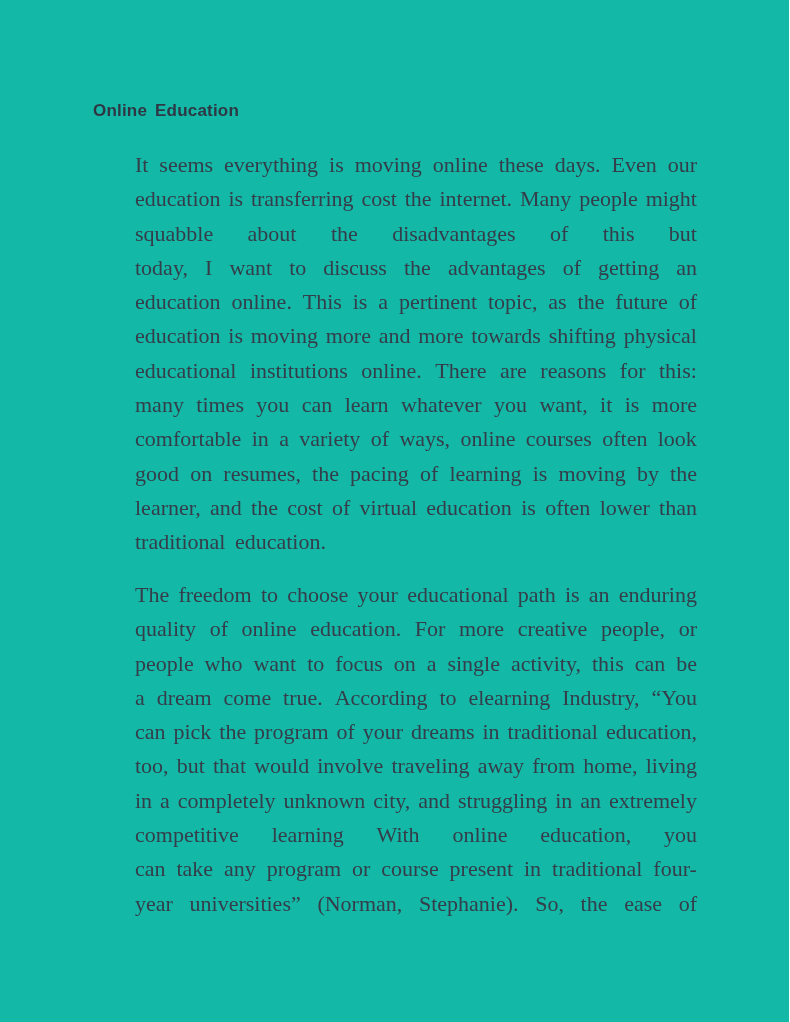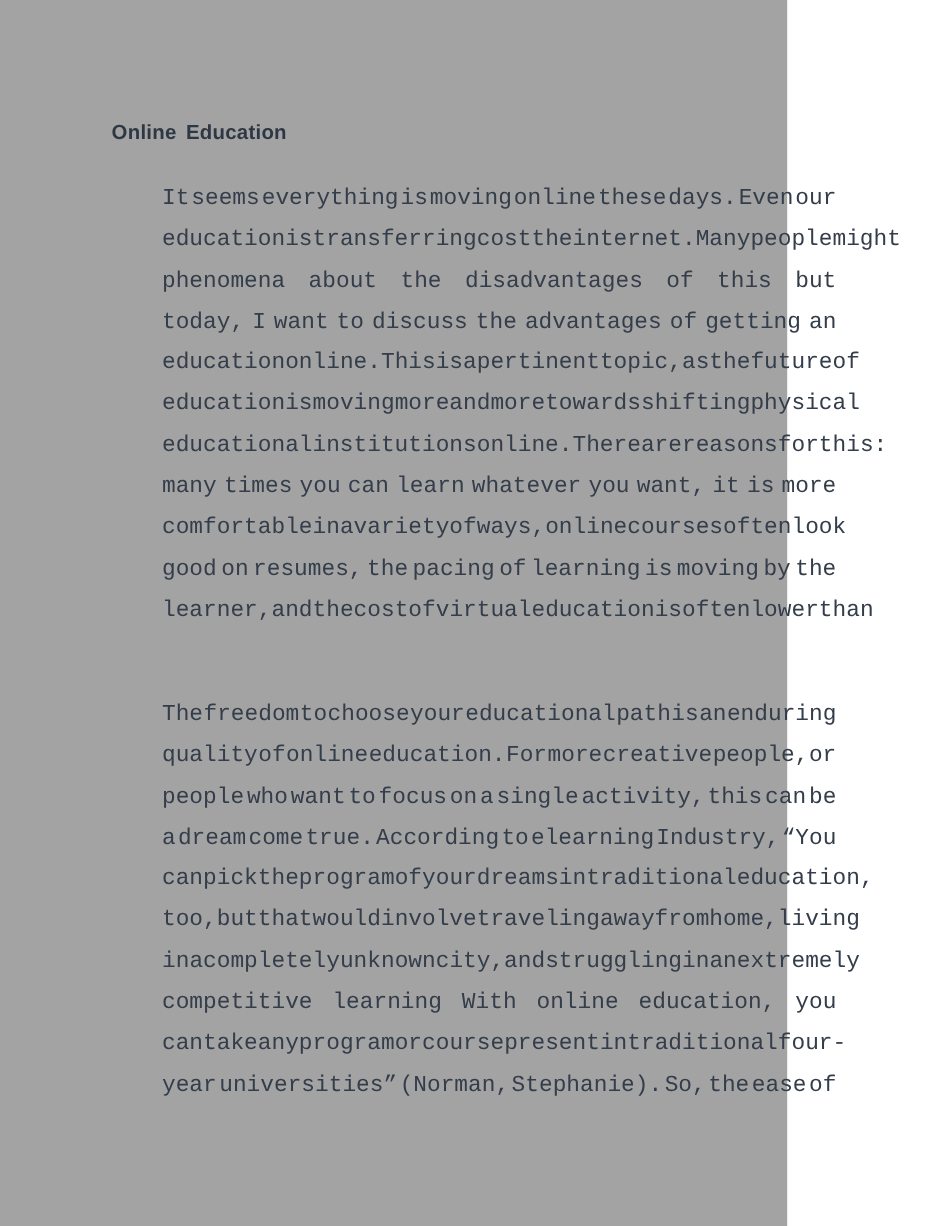--- a/index.html
+++ b/index.html
@@ -1,27 +1,27 @@
 <!DOCTYPE html>
 <html><head>
 <meta charset="utf-8">
 <style>
   html, body { margin: 0; padding: 0; background: #ffffff; }
   body { width: 790px; height: 1022px; position: relative; overflow: hidden; }
-  .page { position: absolute; left: 0; top: 0; width: 656px; height: 1022px; background: #a3a3a3; }
+  .page { position: absolute; left: 0; top: 0; width: 789px; height: 1022px; background: #14b8a6; }
   .title {
     position: absolute; left: 93px; top: 101px;
     font-family: "Liberation Sans", sans-serif; font-weight: bold;
     font-size: 17px; color: #2e3845; letter-spacing: 0.2px; word-spacing: 3px;
     margin: 0;
   }
   .para { position: absolute; left: 135px; width: 562px; margin: 0; }
   .line {
     display: block; height: 34.3px; line-height: 34.3px;
-    font-family: Liberation Mono, monospace; font-size: 19px; color: #343d4a;
+    font-family: Liberation Serif, serif; font-size: 22px; color: #343d4a;
     text-align: justify; text-align-last: justify; white-space: nowrap;
   }
   .line.last { text-align-last: left; word-spacing: 3px; }
   .line-inner { display: flex; justify-content: space-between; }
   .line.last .line-inner { justify-content: flex-start; gap: 0; }
 </style>
 </head>
 <body>
 
 <div class="page">
@@ -50,21 +50,21 @@
           <span>cost</span>
           <span>the</span>
           <span>internet.</span>
           <span>Many</span>
           <span>people</span>
           <span>might</span>
         </span>
       </span>
       <span class="line">
         <span class="line-inner">
-          <span>phenomena</span>
+          <span>squabble</span>
           <span>about</span>
           <span>the</span>
           <span>disadvantages</span>
           <span>of</span>
           <span>this</span>
           <span>but</span>
         </span>
       </span>
       <span class="line">
         <span class="line-inner">
@@ -171,20 +171,23 @@
           <span>the</span>
           <span>cost</span>
           <span>of</span>
           <span>virtual</span>
           <span>education</span>
           <span>is</span>
           <span>often</span>
           <span>lower</span>
           <span>than</span>
         </span>
+      </span>
+      <span class="line last">
+        <span class="line-inner" style="word-spacing: 4px;">traditional education.</span>
       </span>
     </div>
   <div class="para" id="p1" style="top:578px;">
       <span class="line">
         <span class="line-inner">
           <span>The</span>
           <span>freedom</span>
           <span>to</span>
           <span>choose</span>
           <span>your</span>

